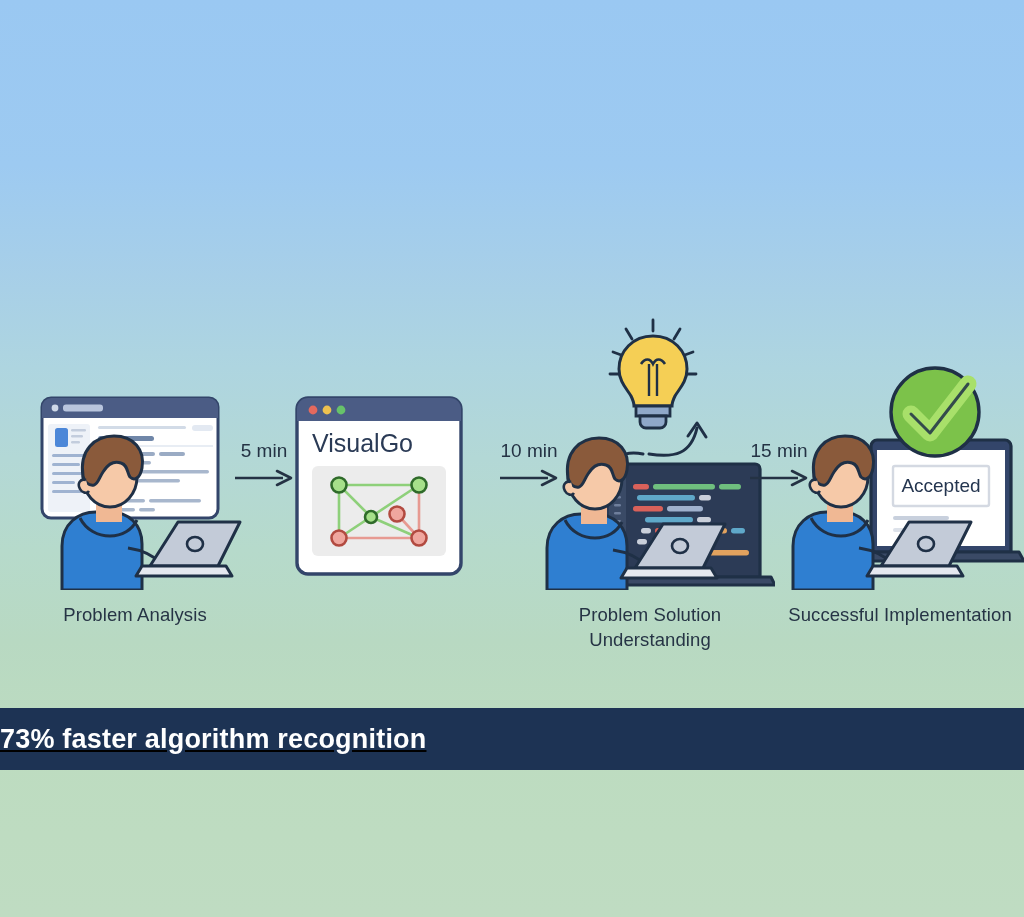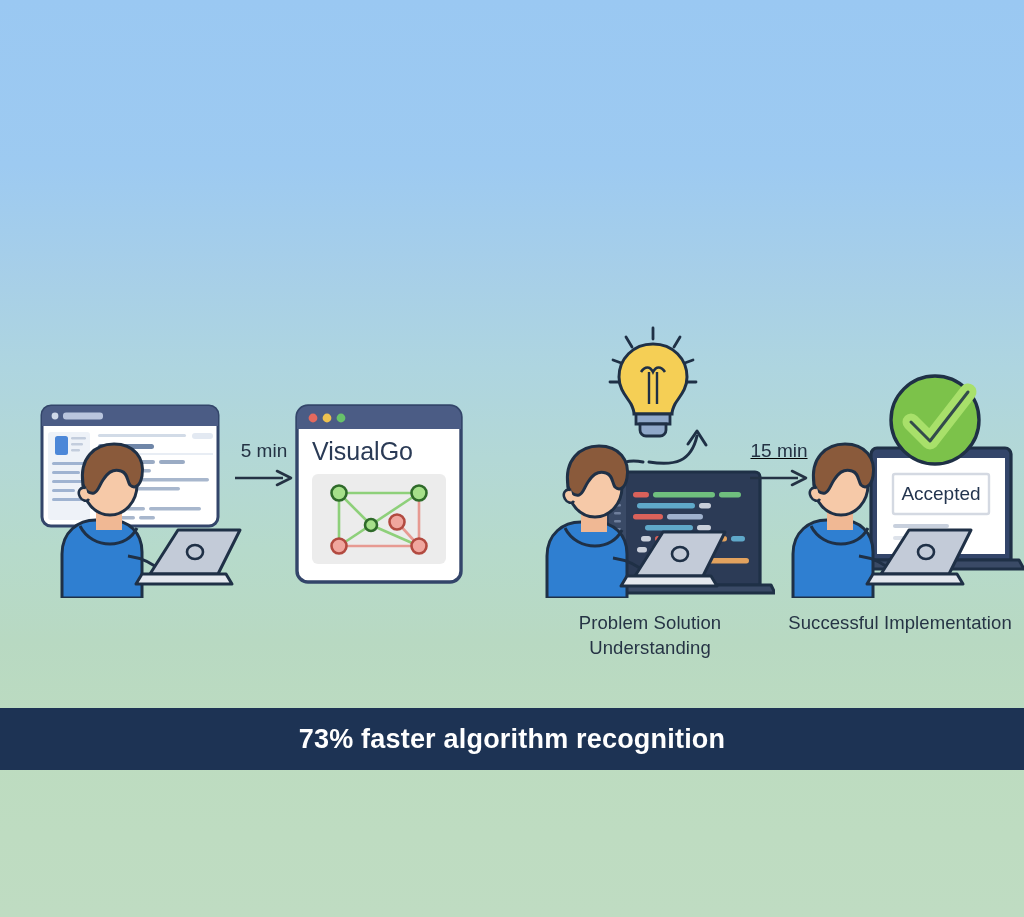--- a/index.html
+++ b/index.html
@@ -30,21 +30,21 @@
   
   .stage {
     position: absolute;
     left: 0;
     top: 340px;
     width: 1024px;
     height: 330px;
   }
   .step {
     position: absolute;
-    top: 8px;
+    top: 0;
     height: 330px;
   }
   .art {
     position: absolute;
     left: 0;
     top: 0;
     width: 100%;
     height: 250px;
   }
   .caption {
@@ -82,21 +82,22 @@
   
   .banner {
     position: absolute;
     left: 0;
     top: 708px;
     width: 1024px;
     height: 62px;
     background: #1d3354;
     display: flex;
     align-items: center;
-    justify-content: center;
+    justify-content: flex-start;
+    text-decoration: underline;
   }
   .banner-text {
     color: #ffffff;
     font-size: 27px;
     font-weight: bold;
     letter-spacing: .2px;
   }
 
   
   .svgbox { display: block; width: 100%; height: 100%; }
@@ -160,20 +161,21 @@
             <path d="M76 140 c-6-2-9 4-6 9 c2 4 7 5 9 2" fill="#f6c9a8" stroke="#1f3046" stroke-width="2.6"></path>
 
             <path d="M118 208 c14 2 26 8 34 16" fill="none" stroke="#1f3046" stroke-width="3"></path>
 
             <path d="M140 226 l28-44 h62 l-22 44z" fill="#c3cbd8" stroke="#1f3046" stroke-width="3" stroke-linejoin="round"></path>
             <ellipse cx="185" cy="204" rx="8" ry="7" fill="none" stroke="#1f3046" stroke-width="2.6"></ellipse>
             <path d="M132 226 h84 l6 10 h-96z" fill="#e4e8ef" stroke="#1f3046" stroke-width="3" stroke-linejoin="round"></path>
           </g>
         </svg>
       </div>
+      <div class="caption">Problem Analysis</div>
     </div>
 
     <div class="connector" style="left:218px;">
       <div class="time">5 min</div>
       <div class="arrow">
         <svg width="62" height="18" viewBox="0 0 62 18">
           <line x1="2" y1="9" x2="50" y2="9" stroke="#243244" stroke-width="2.6"></line>
           <path d="M44 2 L58 9 L44 16" fill="none" stroke="#243244" stroke-width="2.6" stroke-linecap="round" stroke-linejoin="round"></path>
         </svg>
       </div>
@@ -204,20 +206,29 @@
           <circle cx="74" cy="145" r="7.5" fill="#a6e08a" stroke="#2f6b2a" stroke-width="2.6"></circle>
           <circle cx="154" cy="145" r="7.5" fill="#a6e08a" stroke="#2f6b2a" stroke-width="2.6"></circle>
           <circle cx="106" cy="177" r="6" fill="#a6e08a" stroke="#2f6b2a" stroke-width="2.6"></circle>
           <circle cx="132" cy="174" r="7.5" fill="#f0a69e" stroke="#b24a40" stroke-width="2.6"></circle>
           <circle cx="74" cy="198" r="7.5" fill="#f0a69e" stroke="#b24a40" stroke-width="2.6"></circle>
           <circle cx="154" cy="198" r="7.5" fill="#f0a69e" stroke="#b24a40" stroke-width="2.6"></circle>
         </svg>
       </div>
     </div>
 
+    <div class="connector" style="left:483px;">
+      <div class="time">10 min</div>
+      <div class="arrow">
+        <svg width="62" height="18" viewBox="0 0 62 18">
+          <line x1="2" y1="9" x2="50" y2="9" stroke="#243244" stroke-width="2.6"></line>
+          <path d="M44 2 L58 9 L44 16" fill="none" stroke="#243244" stroke-width="2.6" stroke-linecap="round" stroke-linejoin="round"></path>
+        </svg>
+      </div>
+    </div>
 
     <div class="step" style="left:525px; width:250px;">
       <div class="art" style="top:-28px; height:278px;">
         <svg class="svgbox" viewBox="0 0 250 278">
 
           <g stroke="#1f3046" stroke-width="2.8" stroke-linecap="round">
             <line x1="128" y1="8" x2="128" y2="19"></line>
             <line x1="101" y1="17" x2="107" y2="27"></line>
             <line x1="155" y1="17" x2="149" y2="27"></line>
             <line x1="88" y1="40" x2="99" y2="44"></line>
@@ -284,21 +295,21 @@
             <path d="M110 256 l28-44 h62 l-22 44z" fill="#c3cbd8" stroke="#1f3046" stroke-width="3" stroke-linejoin="round"></path>
             <ellipse cx="155" cy="234" rx="8" ry="7" fill="none" stroke="#1f3046" stroke-width="2.6"></ellipse>
             <path d="M102 256 h84 l6 10 h-96z" fill="#e4e8ef" stroke="#1f3046" stroke-width="3" stroke-linejoin="round"></path>
           </g>
         </svg>
       </div>
       <div class="caption">Problem Solution
 Understanding</div>
     </div>
 
-    <div class="connector" style="left:733px;text-decoration:underline;">
+    <div class="connector" style="left:733px;">
       <div class="time">15 min</div>
       <div class="arrow">
         <svg width="62" height="18" viewBox="0 0 62 18">
           <line x1="2" y1="9" x2="50" y2="9" stroke="#243244" stroke-width="2.6"></line>
           <path d="M44 2 L58 9 L44 16" fill="none" stroke="#243244" stroke-width="2.6" stroke-linecap="round" stroke-linejoin="round"></path>
         </svg>
       </div>
     </div>
 
     <div class="step" style="left:775px; width:250px;">

